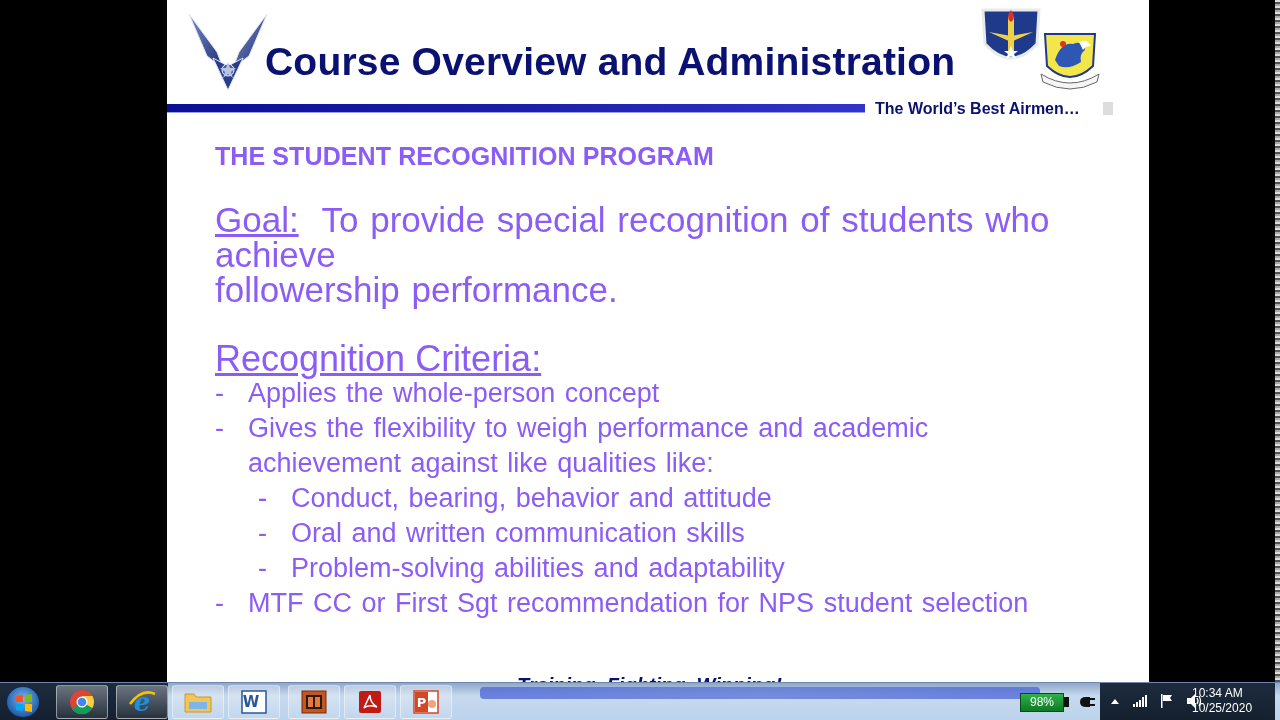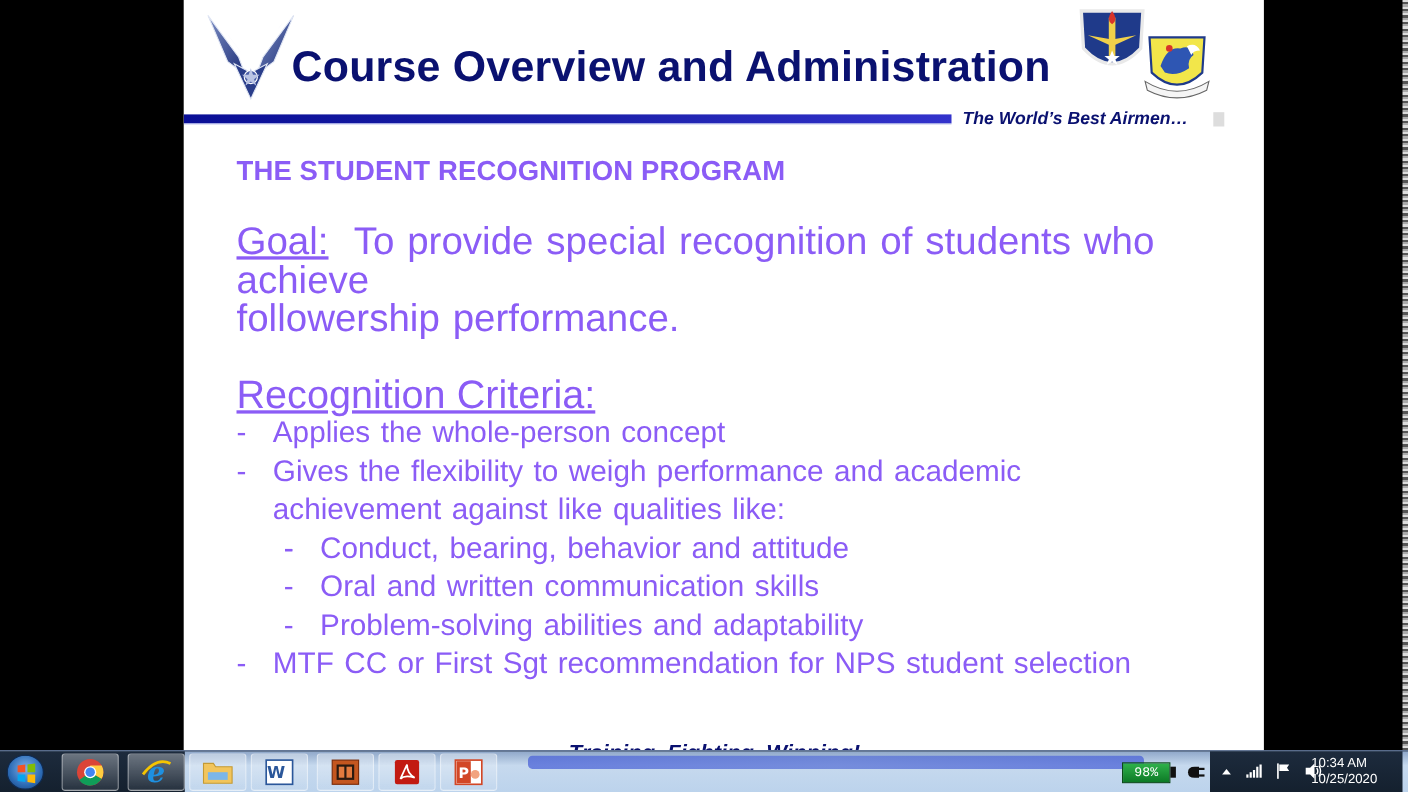--- a/index.html
+++ b/index.html
@@ -12,21 +12,21 @@
 
   .slide { position: absolute; left: 167px; top: 0; width: 982px; height: 682px; background: #fff; overflow: hidden; }
 
   .af-logo { position: absolute; left: 20px; top: 12px; width: 82px; height: 80px; }
   .slide-title { position: absolute; left: 98px; top: 40px; font-size: 39px; font-weight: bold; color: #0a1170; white-space: nowrap; letter-spacing: 0.2px; }
   .crest-aetc { position: absolute; left: 812px; top: 6px; width: 64px; height: 66px; }
   .crest-82trw { position: absolute; left: 872px; top: 30px; width: 62px; height: 62px; }
 
   .title-bar { position: absolute; left: 0; top: 104px; width: 698px; height: 9px;
     background: linear-gradient(90deg, #0a0f96 0%, #1a1fa8 50%, #3333cc 100%); border-bottom: 1px solid #9aa0e0; }
-  .tagline { position: absolute; left: 708px; top: 100px; font-size: 16px; font-weight: bold; font-style: italic; color: #0a1170; white-space: nowrap; }
+  .tagline { position: absolute; left: 708px; top: 100px; font-size: 16px; font-weight: bold; color: #0a1170; white-space: nowrap; }
   .tag-square { position: absolute; left: 936px; top: 102px; width: 10px; height: 13px; background: #ddd; }
 
   .content { position: absolute; left: 48px; top: 138px; width: 880px; color: #8b5cf6; }
   .heading { font-size: 25px; font-weight: bold; height: 36px; line-height: 36px; letter-spacing: 0.1px; }
   .para { font-size: 35px; line-height: 35px; margin-top: 28px; word-spacing: 2px; }
   .u { text-decoration: underline; }
   .criteria-label { font-size: 36px; line-height: 35px; margin-top: 34px; }
   .bullet { position: relative; font-size: 27px; line-height: 35px; padding-left: 33px; word-spacing: 2px; }
   .bullet .dash { position: absolute; left: 0; top: 0; }
   .sub { padding-left: 76px; }
@@ -39,21 +39,21 @@
   .tb-dark { position: absolute; left: 0; top: 0; width: 168px; height: 38px; background: linear-gradient(180deg,#1d2b3d,#14202e); }
   .tb-dark2 { position: absolute; left: 1100px; top: 0; width: 175px; height: 38px; background: linear-gradient(180deg,#1d2b3d,#14202e); }
   .tb-blur { position: absolute; left: 480px; top: 4px; width: 560px; height: 12px; background: linear-gradient(90deg, #4b63d8, #5a73d6 50%, #4b63d8); opacity: 0.75; border-radius: 4px; }
 
   .start { position: absolute; left: 6px; top: 3px; width: 34px; height: 32px; border-radius: 50%;
     background: radial-gradient(circle at 50% 40%, #7fb2ea 0%, #2d6cb6 60%, #173d72 100%); border: 1px solid #0f2a50; }
   .task { position: absolute; top: 2px; width: 52px; height: 34px; border: 1px solid rgba(255,255,255,0.45); border-radius: 3px;
     background: linear-gradient(180deg, rgba(255,255,255,0.35), rgba(255,255,255,0.08)); display: flex; align-items: center; justify-content: center; }
   .task svg { display: block; }
   .battery { position: absolute; left: 1020px; top: 10px; width: 44px; height: 19px; background: linear-gradient(180deg,#2fb24b,#0d7a26); border: 1px solid #0b4a18;
-    color: #fff; font-size: 12px; line-height: 17px; text-align: center; font-family: Liberation Mono, monospace; }
+    color: #fff; font-size: 12px; line-height: 17px; text-align: center; }
   .battery-tip { position: absolute; left: 1064px; top: 14px; width: 5px; height: 10px; background: #111; }
   .plug { position: absolute; left: 1078px; top: 12px; width: 18px; height: 14px; }
   .tray-icons { position: absolute; left: 1110px; top: 10px; display: flex; gap: 12px; align-items: center; }
   .clock { position: absolute; left: 1192px; top: 3px; width: 78px; color: #fff; font-size: 12px; line-height: 15px; }
 </style>
 </head>
 <body>
 
 <div class="desktop"></div>
 <div class="right-strip"></div>

